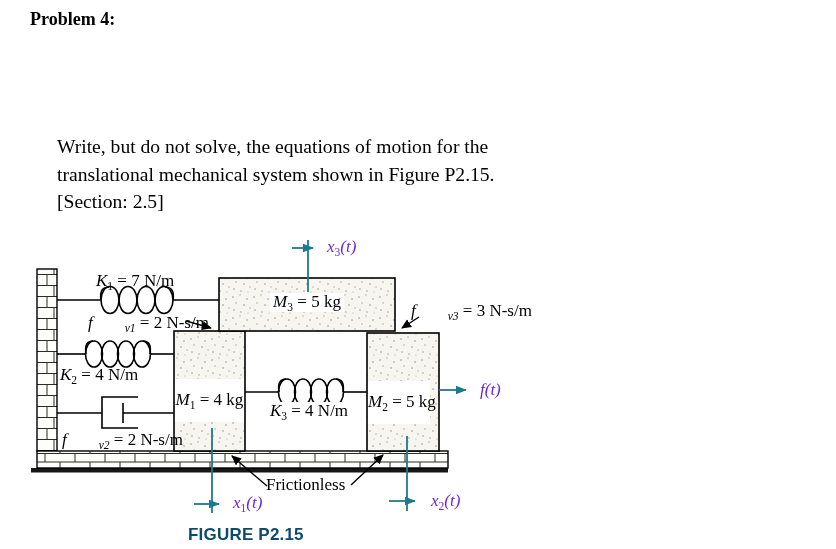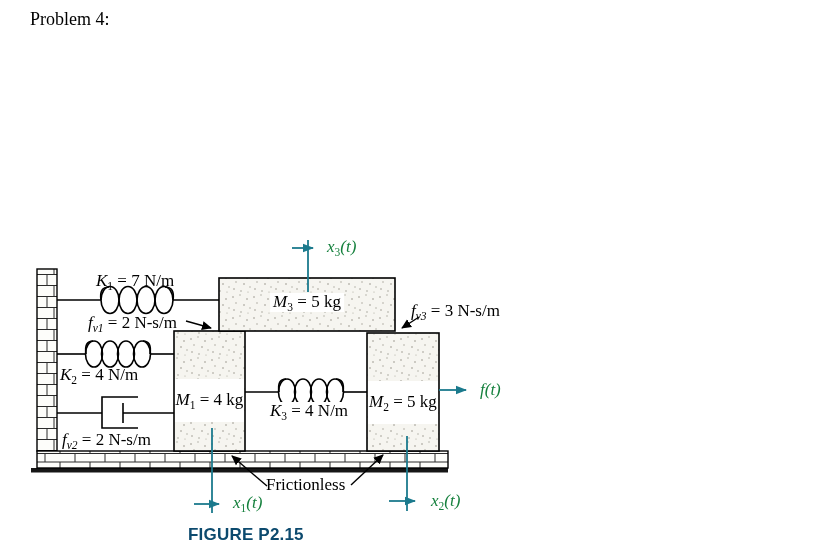--- a/index.html
+++ b/index.html
@@ -1,41 +1,42 @@
 <!DOCTYPE html>
 <html><head>
 <meta charset="utf-8">
 <style>
   html,body{margin:0;padding:0;background:#fff;}
   #page{position:relative;width:836px;height:549px;background:#fff;overflow:hidden;
         font-family:"Liberation Serif","DejaVu Serif",serif;color:#000;}
   .abs{position:absolute;}
-  #title{left:30px;top:9px;font-size:18px;font-weight:normal;}
+  #title{left:30px;top:9px;font-size:18px;font-weight:bold;}
   #intro{left:30px;top:41px;width:786px;font-size:17.7px;line-height:27.3px;}
   #quote{left:57px;top:133px;width:489px;font-size:19.6px;line-height:27.5px;}
   #figure{position:absolute;left:0;top:230px;width:836px;height:319px;}
   #figsvg{position:absolute;left:0;top:0;}
   .flabel{position:absolute;font-size:17px;white-space:nowrap;line-height:1.1;}
   .flabel sub{font-size:11.5px;font-style:normal;line-height:0;}
-  .flabel.fv sub{font-style:italic;}
+  .flabel.fv sub{font-style:italic;margin-left:32px;}
   .flabel i{font-style:italic;}
   .masslabel{background:#fff;text-align:center;padding:12px 0;}
   .centered{transform:translateX(-50%);background:#fff;padding:0 3px;}
-  .teal{color:#15803d;font-style:italic;}
+  .teal{color:#6d28d9;font-style:italic;}
   .teal sub{font-style:normal;}
   #caption{position:absolute;left:188px;top:295px;color:#0c4a6e;
            font-family:"Liberation Sans","DejaVu Sans",sans-serif;
            font-weight:bold;font-size:17px;letter-spacing:.2px;}
 </style>
 </head>
 <body>
 
 <div id="page">
 
   <div id="title" class="abs">Problem 4:</div>
+  <div id="quote" class="abs">Write, but do not solve, the equations of motion for the translational mechanical system shown in Figure P2.15. [Section: 2.5]</div>
 
   <div id="figure">
 
     <svg id="figsvg" width="836" height="319" viewBox="0 0 836 319">
       <defs>
         <pattern id="stipple" width="21" height="21" patternUnits="userSpaceOnUse">
           <rect width="21" height="21" fill="#f6f5f0"></rect>
           <circle cx="2" cy="4" r="0.8" fill="#97948a"></circle>
           <circle cx="9" cy="2" r="0.7" fill="#a5a297"></circle>
           <circle cx="16" cy="6" r="0.8" fill="#97948a"></circle>
@@ -145,21 +146,21 @@
     <div class="flabel fv" style="left:88px;top:84px"><i>f</i><sub>v1</sub><span> = 2 N-s/m</span></div>
 
     <div class="flabel" style="left:60px;top:136px"><i>K</i><sub>2</sub><span> = 4 N/m</span></div>
 
     <div class="flabel fv" style="left:62px;top:201px"><i>f</i><sub>v2</sub><span> = 2 N-s/m</span></div>
 
     <div class="flabel centered" style="left:307px;top:63px"><i>M</i><sub>3</sub><span> = 5 kg</span></div>
 
     <div class="flabel masslabel" style="left:175px;top:149px;width:69px"><i>M</i><sub>1</sub><span> = 4 kg</span></div>
 
-    <div class="flabel masslabel" style="left:368px;top:151px;width:70px"><i>M</i><sub>2</sub><span> = 5 kg</span></div>
+    <div class="flabel masslabel" style="left:368px;top:151px;width:62px"><i>M</i><sub>2</sub><span> = 5 kg</span></div>
 
     <div class="flabel centered" style="left:309px;top:172px"><i>K</i><sub>3</sub><span> = 4 N/m</span></div>
 
     <div class="flabel fv" style="left:411px;top:72px"><i>f</i><sub>v3</sub><span> = 3 N-s/m</span></div>
 
     <div class="flabel teal" style="left:327px;top:8px"><i>x</i><sub>3</sub><span>(t)</span></div>
 
     <div class="flabel teal" style="left:480px;top:151px"><i>f</i><span>(t)</span></div>
 
     <div class="flabel" style="left:266px;top:246px">Frictionless</div>

